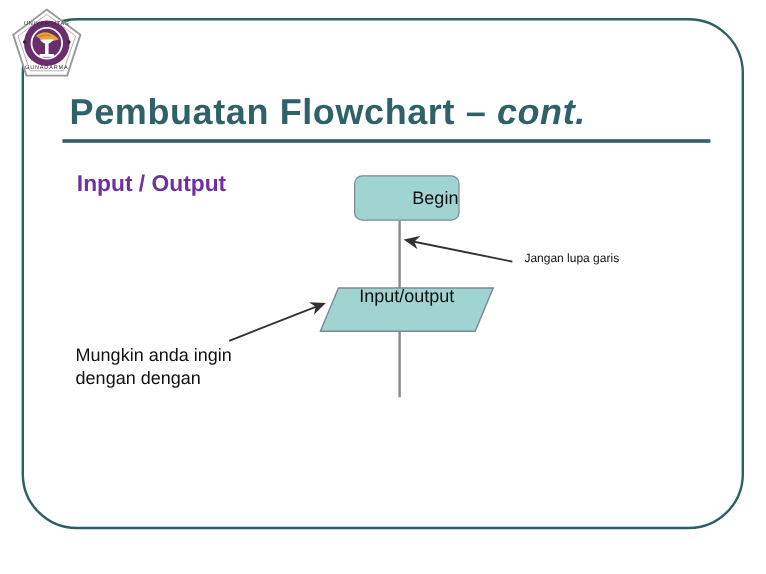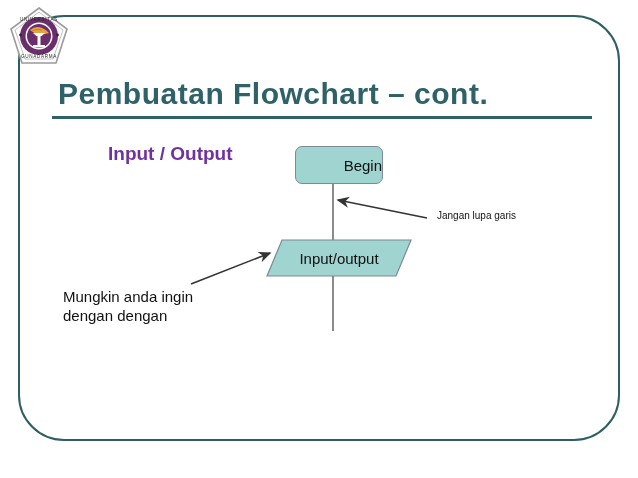--- a/index.html
+++ b/index.html
@@ -43,41 +43,41 @@
     position: absolute;
     left: 58px;
     top: 77px;
     font-size: 30px;
     font-weight: bold;
     color: #2e6168;
     letter-spacing: 0.5px;
     white-space: nowrap;
   }
   .title .cont {
+    font-style: italic;
     text-align: center;
   }
   .title-rule {
     position: absolute;
     left: 52px;
     top: 116px;
     width: 540px;
     height: 3px;
     background: #2e6168;
   }
 
   
   .subtitle {
     position: absolute;
     left: 64px;
     top: 143px;
     font-size: 19px;
     font-weight: bold;
     color: #7030a0;
     white-space: nowrap;
-    margin-left: 44px;
   }
 
   
   .begin-box {
     position: absolute;
     left: 295px;
     top: 146px;
     width: 88px;
     height: 38px;
     background: #9fd4d1;
@@ -98,21 +98,21 @@
     width: 146px;
     height: 38px;
   }
   .io-label {
     position: absolute;
     left: 266px;
     top: 239px;
     width: 146px;
     height: 38px;
     display: flex;
-    align-items: center;
+    align-items: flex-start;
     justify-content: center;
     font-size: 15px;
     color: #101010;
     pointer-events: none;
   }
 
   .connector {
     position: absolute;
     left: 332px;
     top: 184px;

